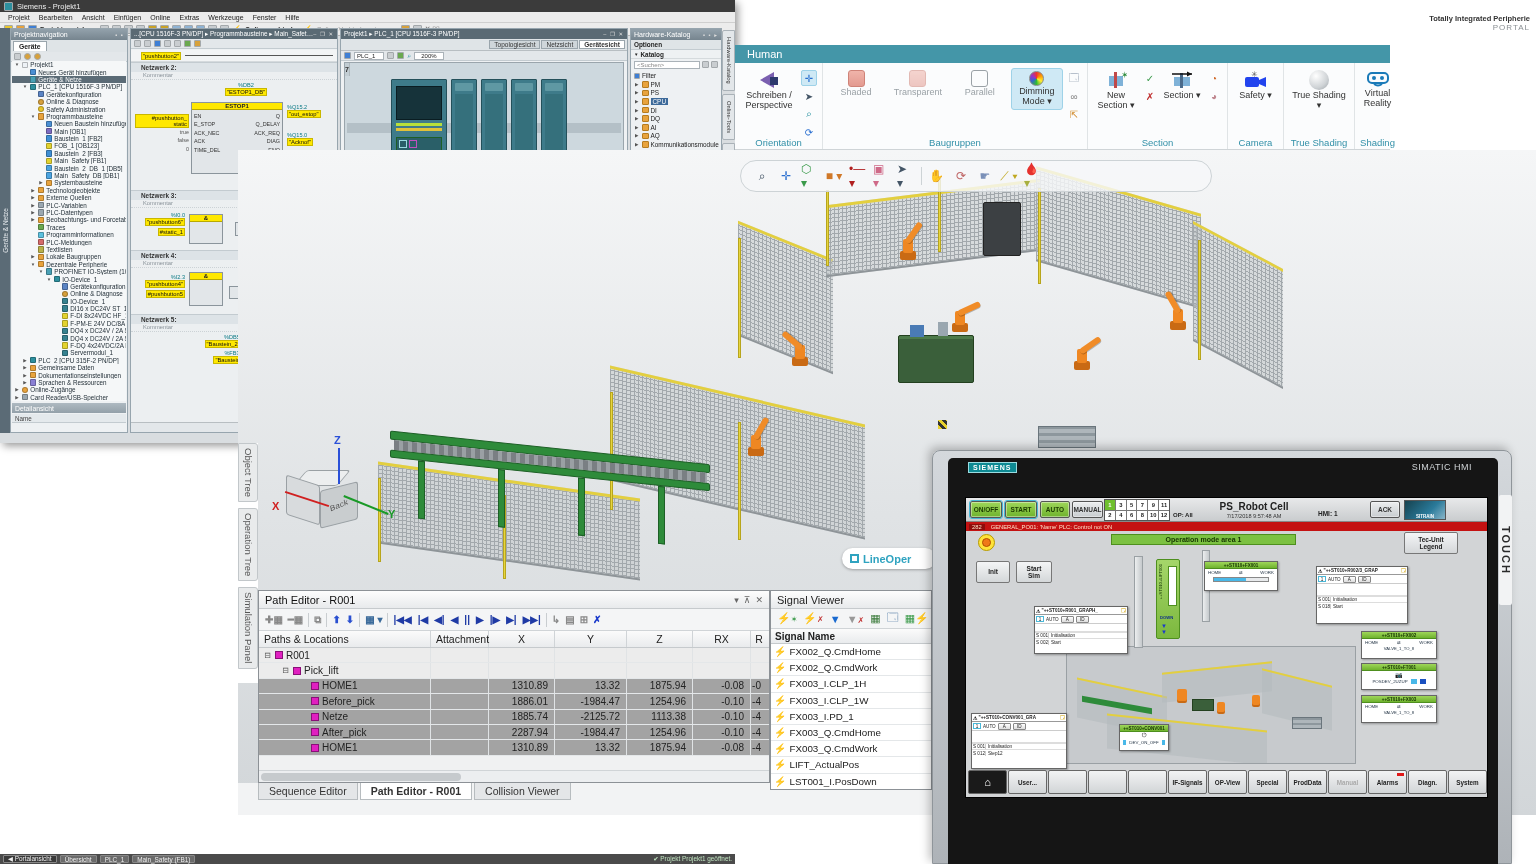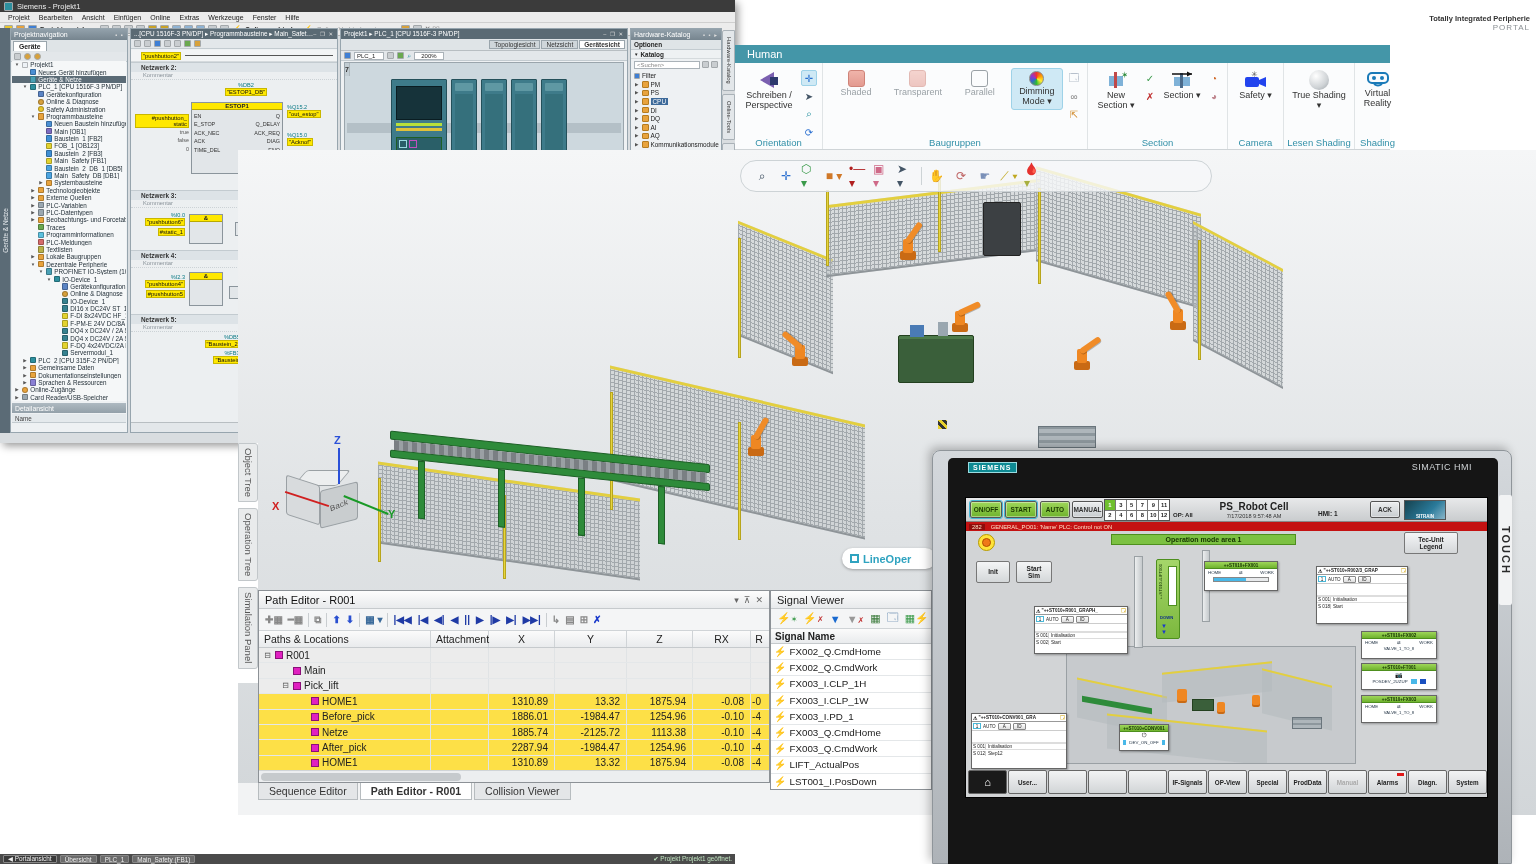--- a/index.html
+++ b/index.html
@@ -123,21 +123,21 @@
 .cf{position:absolute;border:1px solid #9aa0a4}
 .axis{position:absolute;font-weight:bold;font-size:11px}
 
 #pe{position:absolute;left:258px;top:590px;width:512px;height:193px;background:#f0f1f2;border:1px solid #8c9196;z-index:20}
 .pe-title{height:18px;background:linear-gradient(#fdfdfd,#e8eaec);border-bottom:1px solid #c6cacd;display:flex;align-items:center;justify-content:space-between;padding:0 6px;font-size:11px;color:#111}
 .pe-tools{height:22px;display:flex;align-items:center;gap:5px;padding:0 6px;background:#f4f5f6;border-bottom:1px solid #d0d4d7;font-size:10px;color:#1f3aa5;font-weight:bold}
 .pe-tools .sep{width:1px;height:14px;background:#c9cdd0}
 .pe-head{display:flex;height:17px;background:linear-gradient(#fbfbfb,#e9ebed);border-bottom:1px solid #c6cacd;font-size:10.5px;color:#222;align-items:center}
 .pc{border-right:1px solid #d0d4d7;padding:0 5px;height:100%;display:flex;align-items:center}
 .pcn{justify-content:center}
-.perow{display:flex;height:15.4px;border-bottom:1px solid #e4e7e9;background:#fde047;font-size:10px;align-items:center}
+.perow{display:flex;height:15.4px;border-bottom:1px solid #e4e7e9;background:#a3a3a3;font-size:10px;align-items:center}
 .perow[data-type="root"],.perow[data-type="path"]{background:#ececec}
 .pe-name{width:172px;display:flex;align-items:center;gap:3px;overflow:hidden;white-space:nowrap;border-right:1px solid #e0e3e5;height:100%}
 .perow[data-level="0"] .pe-name{padding-left:4px}.perow[data-level="1"] .pe-name{padding-left:22px}.perow[data-level="2"] .pe-name{padding-left:40px}
 .pei{width:8px;height:8px;background:#e020c0;border:1px solid #8a0f78;flex:none}
 .pex2{width:9px;font-size:8px;color:#555;flex:none;text-align:center}
 .pnum{text-align:right;padding-right:6px;border-right:1px solid #e0e3e5;height:100%;display:flex;align-items:center;justify-content:flex-end}
 .pe-hsb{position:absolute;left:0;right:0;bottom:0;height:12px;background:#eceef0;border-top:1px solid #d0d4d7;display:flex;align-items:center;padding:0 2px}
 .thumb{width:200px;height:8px;background:#c6cacd;border-radius:4px}
 #petabs{position:absolute;left:258px;top:783px;height:17px;display:flex;gap:2px;z-index:20;font-size:10.5px}
 .petab{background:#e4e6e8;border:1px solid #b7bcbf;border-top:none;padding:0 10px;display:flex;align-items:center;color:#333}
@@ -381,21 +381,21 @@
             </svg>
           <span>Safety ▾</span>
         </div>
         <div class="rglabel">Camera</div>
       </div>
       <div class="rgroup" style="width:72px">
         <div class="bigbtn" style="width:60px">
           <span class="sphere"></span>
           <span>True Shading ▾</span>
         </div>
-        <div class="rglabel">Lesen Shading</div>
+        <div class="rglabel">True Shading</div>
       </div>
       <div class="rgroup" style="width:45px;border-right:none">
         <div class="bigbtn" style="width:42px">
           <svg width="24" height="18">
               <rect x="2" y="3" width="20" height="10" rx="4" fill="none" stroke="#1a7ab8" stroke-width="2"></rect>
               <circle cx="8" cy="8" r="2" fill="#1a7ab8"></circle>
               <circle cx="16" cy="8" r="2" fill="#1a7ab8"></circle>
               <path d="M8 14 q4 3 8 0" stroke="#1a7ab8" stroke-width="2" fill="none"></path>
             </svg>
           <span>Virtual Reality</span>
@@ -470,33 +470,20 @@
       <span>R001</span>
           </span>
     <span class="pnum" style="width:58px"></span>
     <span class="pnum" style="width:66px"></span>
     <span class="pnum" style="width:72px"></span>
     <span class="pnum" style="width:66px"></span>
     <span class="pnum" style="width:58px"></span>
     <span class="pnum" style="width:16px;border-right:none"></span>
   </div>
 
-  <div class="perow" data-level="1" data-type="path">
-    <span class="pe-name">
-            <span class="pex2"></span>
-      <span class="pei"></span>
-      <span>Main</span>
-          </span>
-    <span class="pnum" style="width:58px"></span>
-    <span class="pnum" style="width:66px"></span>
-    <span class="pnum" style="width:72px"></span>
-    <span class="pnum" style="width:66px"></span>
-    <span class="pnum" style="width:58px"></span>
-    <span class="pnum" style="width:16px;border-right:none"></span>
-  </div>
 
   <div class="perow" data-level="1" data-type="path">
     <span class="pe-name">
             <span class="pex2">⊟</span>
       <span class="pei"></span>
       <span>Pick_lift</span>
           </span>
     <span class="pnum" style="width:58px"></span>
     <span class="pnum" style="width:66px"></span>
     <span class="pnum" style="width:72px"></span>

